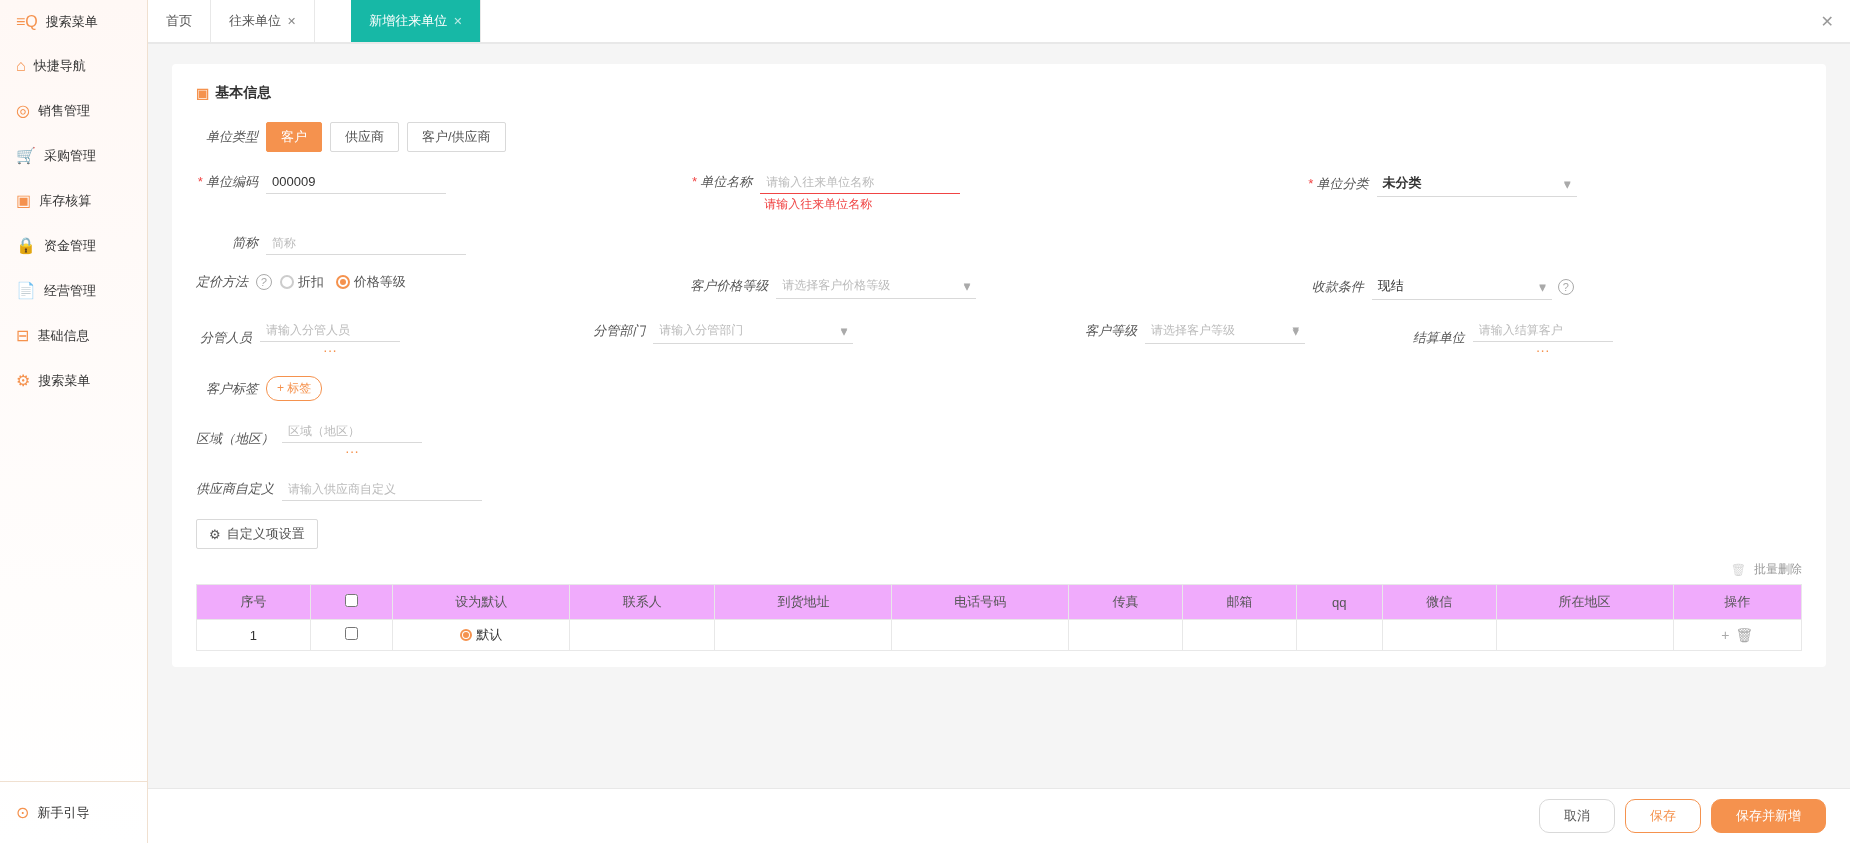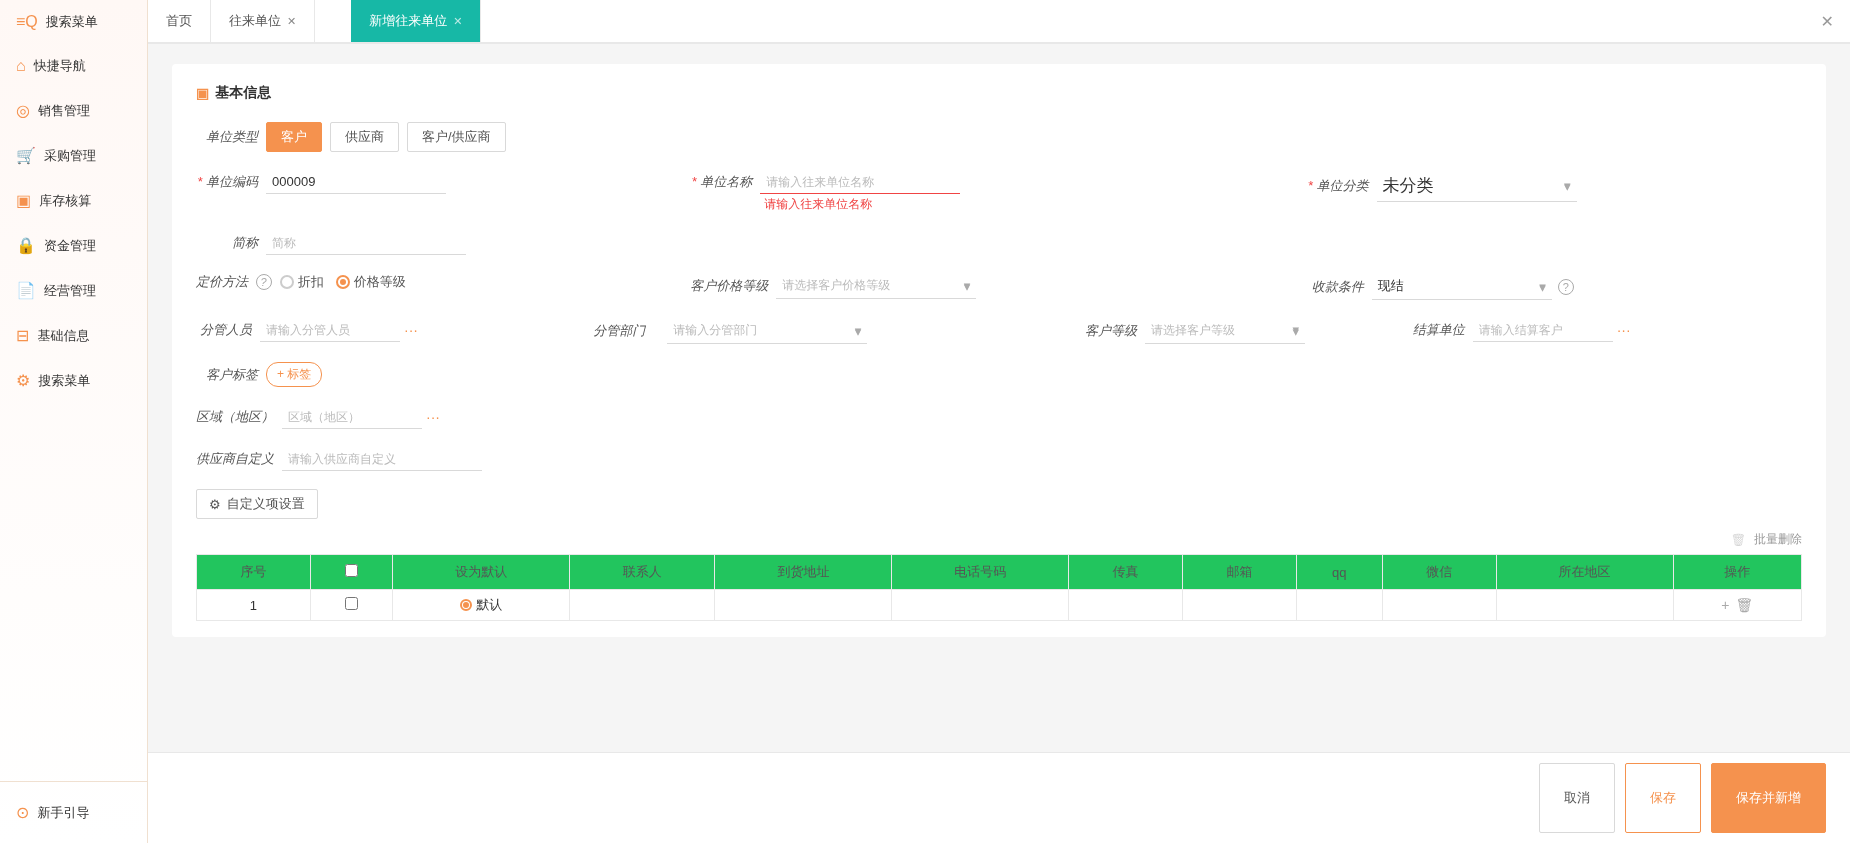--- a/index.html
+++ b/index.html
@@ -260,21 +260,21 @@
       margin-bottom: 12px;
     }
 
     
     .data-table {
       width: 100%;
       border-collapse: collapse;
       font-size: 13px;
     }
     .data-table th {
-      background: #22c55e;
+      background: #f0abfc;
       border: 1px solid #e8e8e8;
       padding: 8px 10px;
       text-align: center;
       color: #555;
       font-weight: normal;
     }
     .data-table td {
       border: 1px solid #e8e8e8;
       padding: 6px 10px;
       text-align: center;
@@ -295,33 +295,34 @@
       background: #fff;
       border-top: 1px solid #e8e8e8;
       padding: 10px 24px;
       display: flex;
       align-items: center;
       justify-content: flex-end;
       gap: 10px;
       flex-shrink: 0;
     }
     .btn {
-      padding: 25px 24px;
-      border-radius: 2px;
+      padding: 7px 24px;
+      border-radius: 10px;
       border: 1px solid #d9d9d9;
       cursor: pointer;
       font-size: 13px;
     }
     .btn-default { background: #fff; color: #555; }
     .btn-primary { background: #fff; color: #f5924e; border-color: #f5924e; }
     .btn-orange { background: #f5924e; color: #fff; border-color: #f5924e; }
 
     .input-with-more {
       display: flex;
       align-items: center;
+      flex-direction: column;
     }
     .narrow-input { width: 140px; }
     .wide-input { width: 200px; }
 
     .abbr-input {
       border: none;
       border-bottom: 1px solid #d9d9d9;
       outline: none;
       padding: 4px 6px;
       font-size: 13px;
@@ -425,21 +426,21 @@
             <input class="form-input error wide-input" type="text" placeholder="请输入往来单位名称" style="">
           </div>
           <div style="padding-left: 74px;">
             <span class="error-msg">请输入往来单位名称</span>
           </div>
         </div>
         <div class="form-group" style="flex: 1.2;">
           <span class="form-label required" style="min-width:64px;">单位分类</span>
           <div class="select-wrapper">
             <div style="display:flex; align-items:center; border-bottom: 1px solid #d9d9d9; width: 200px; padding: 4px 6px;">
-              <span style="flex:1; font-size:17px; color:#333;">未分类</span>
+              <span style="flex:1; font-size:13px; color:#333;font-weight:bold;">未分类</span>
               <span style="color:#aaa; cursor:pointer;">▾</span>
             </div>
           </div>
         </div>
       </div>
 
       <div class="form-row">
         <div class="form-group">
           <span class="form-label">简称</span>
           <input class="abbr-input" type="text" placeholder="简称" style="">
@@ -484,21 +485,21 @@
       </div>
 
       <div class="form-row">
         <div class="form-group" style="flex: 1.2;">
           <span class="form-label" style="min-width:64px;">分管人员</span>
           <div class="input-with-more">
             <input class="form-input narrow-input" type="text" placeholder="请输入分管人员" style="">
             <span class="more-btn">···</span>
           </div>
         </div>
-        <div class="form-group" style="flex: 1.5; gap: 14px;">
+        <div class="form-group" style="flex: 1.5;">
           <span class="form-label" style="min-width:64px;">分管部门</span>
           <div class="select-wrapper">
             <div style="display:flex; align-items:center; border-bottom: 1px solid #d9d9d9; width: 200px; padding: 4px 6px;">
               <span style="flex:1; font-size:12px; color:#bbb;">请输入分管部门</span>
               <span style="color:#aaa; cursor:pointer;">▾</span>
             </div>
           </div>
         </div>
         <div class="form-group" style="flex: 1.0;">
           <span class="form-label" style="min-width:64px;">客户等级</span>

